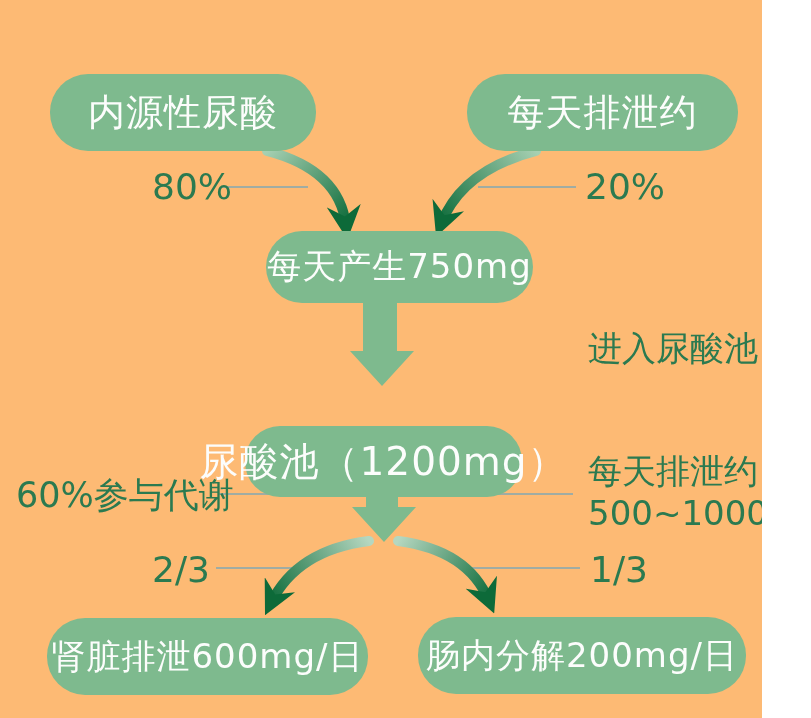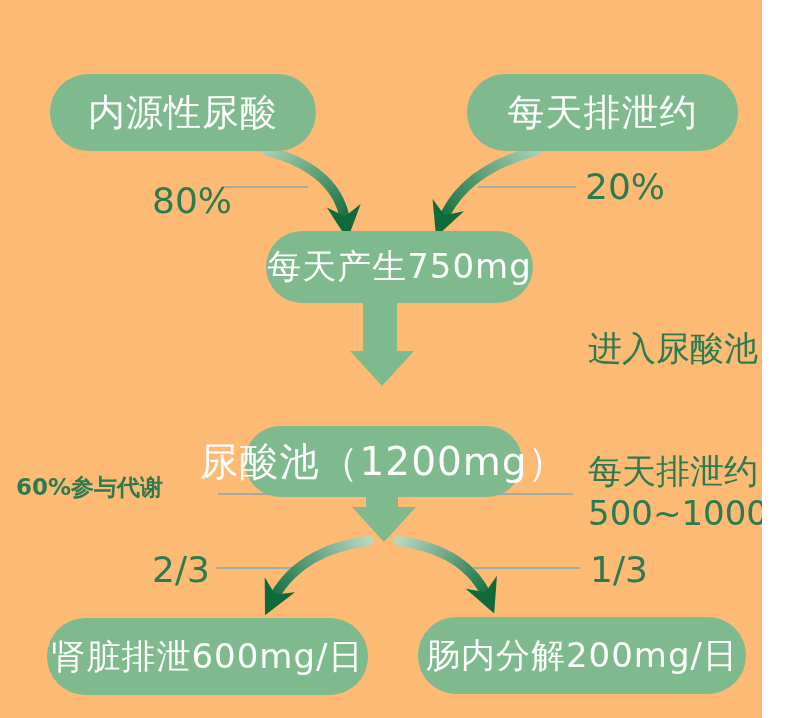--- a/index.html
+++ b/index.html
@@ -37,24 +37,24 @@
     color: #2b7a50;
     white-space: nowrap;
   }
   .box-endogenous  { left: 50px;  top: 74px;  width: 266px; height: 77px; border-radius: 38px; font-size: 37px; }
   .box-exogenous   { left: 467px; top: 74px;  width: 271px; height: 77px; border-radius: 38px; font-size: 37px; }
   .box-daily       { left: 253px; top: 231px; width: 267px; height: 72px; border-radius: 36px; font-size: 34px; margin-left: 13px; }
   .box-pool        { left: 245px; top: 394px; width: 277px; height: 71px; border-radius: 35px; font-size: 39px; margin-top: 32px; }
   .box-kidney      { left: 47px;  top: 618px; width: 321px; height: 77px; border-radius: 38px; font-size: 34px; }
   .box-intestine   { left: 418px; top: 617px; width: 328px; height: 77px; border-radius: 38px; font-size: 34px; }
 
-  .label-80        { left: 152px; top: 180px; font-size: 36px; }
+  .label-80        { left: 152px; top: 166px; font-size: 36px; }
   .label-20        { left: 585px; top: 166px; font-size: 36px; }
   .label-enter     { left: 588px; top: 303px; font-size: 34px; margin-top: 23px; }
-  .label-metab     { left: 16px;  top: 472px; font-size: 23px; font-weight: bold; }
+  .label-metab     { left: 16px;  top: 472px; font-size: 35px; }
   .label-excrete   { left: 588px; top: 450px; font-size: 34px; line-height: 42px; }
   .label-two-third { left: 152px; top: 549px; font-size: 36px; text-align: center; }
   .label-one-third { left: 590px; top: 549px; font-size: 36px; }
 </style>
 </head>
 <body>
 
 <div id="canvas">
 
   <svg id="arrow-layer" viewBox="0 0 811 718" xmlns="http://www.w3.org/2000/svg">

